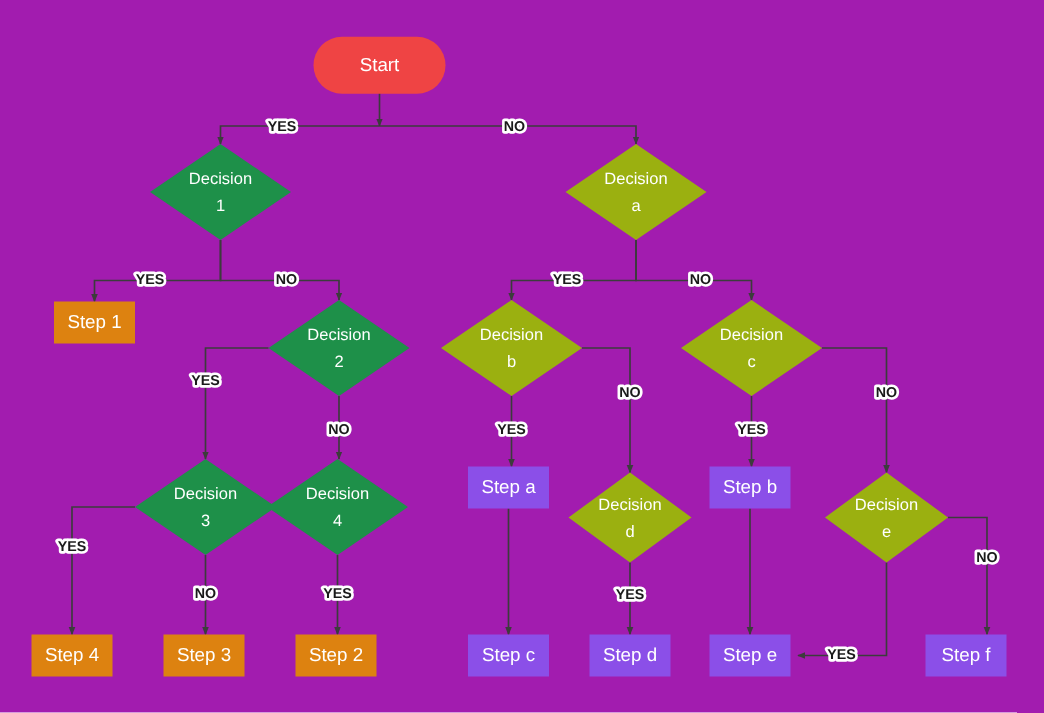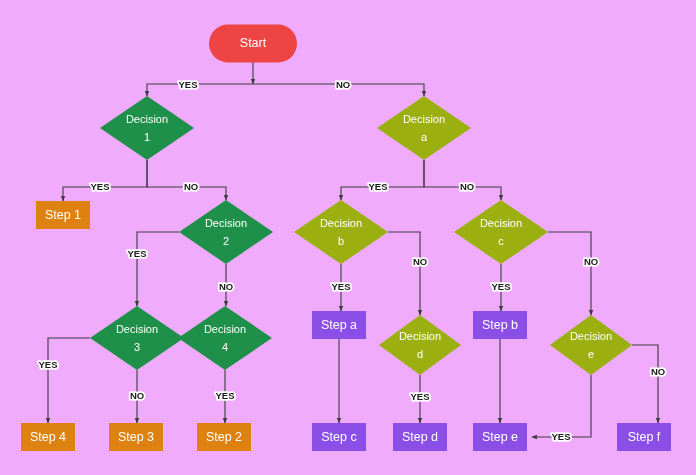--- a/index.html
+++ b/index.html
@@ -4,21 +4,21 @@
 <style>
   html, body {
     margin: 0;
     padding: 0;
     background: #ffffff;
   }
   #canvas {
     position: relative;
     width: 696px;
     height: 475px;
-    background: #f0abfc;
+    background: #a21caf;
     font-family: "Liberation Sans", sans-serif;
     overflow: hidden;
   }
   svg#flow {
     position: absolute;
     left: 0;
     top: 0;
     width: 696px;
     height: 475px;
     display: block;

